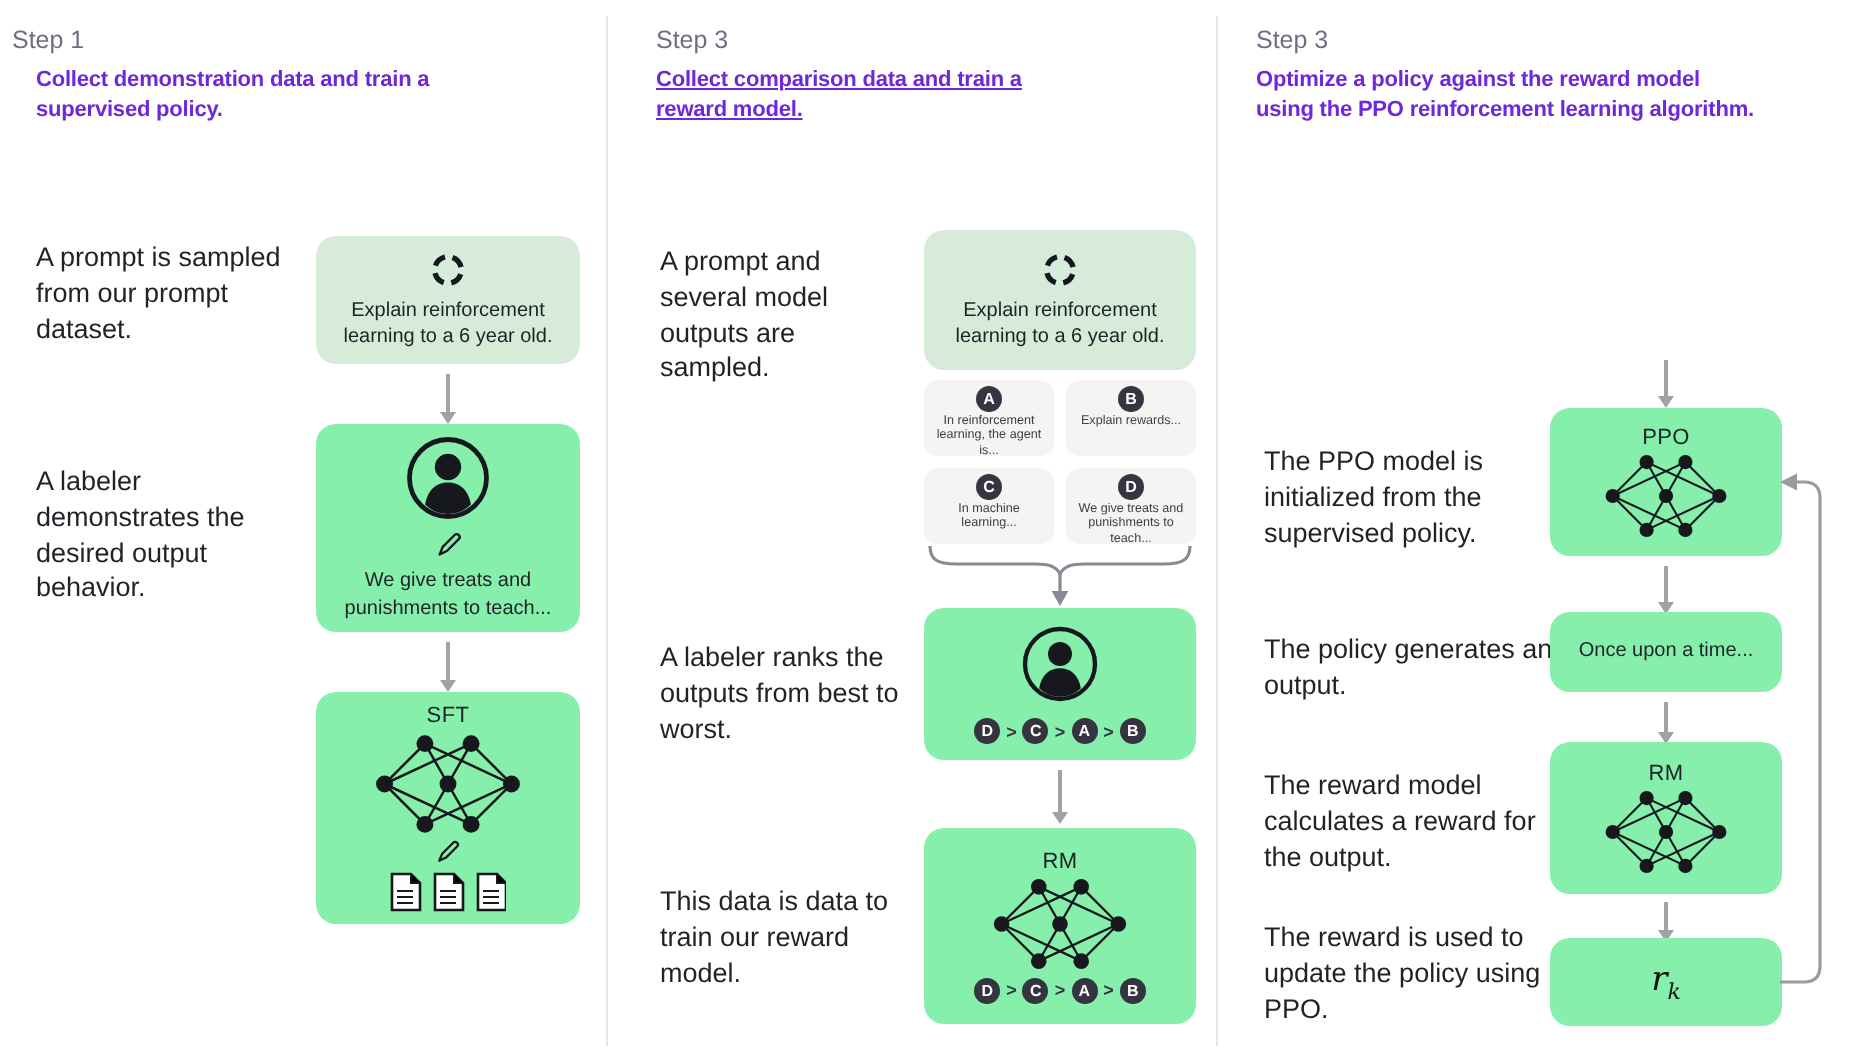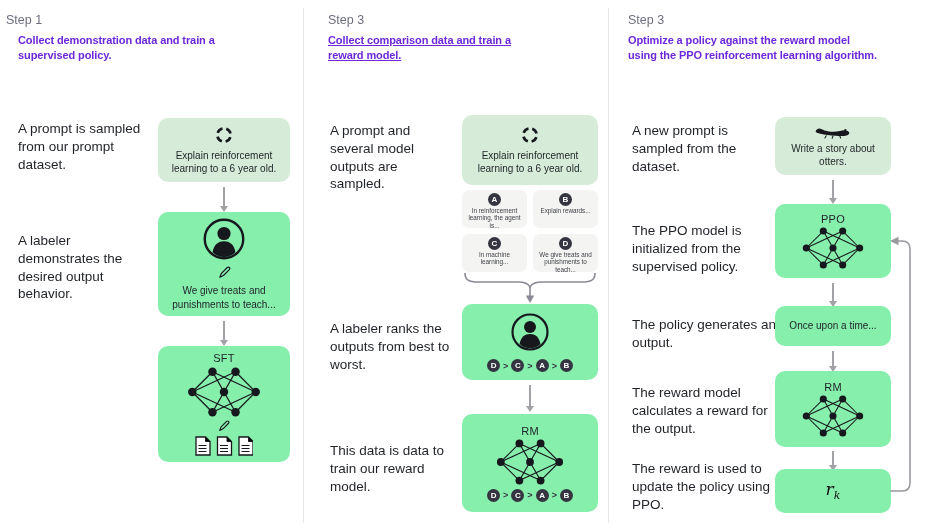--- a/index.html
+++ b/index.html
@@ -215,34 +215,25 @@
       <span class="rank-sep">&gt;</span>
       <span class="badge">A</span>
       <span class="rank-sep">&gt;</span>
       <span class="badge">B</span>
     </div>
   </div>
 
   <div class="step-label" style="left:628px; top:13px;">Step 3</div>
   <div class="step-title" style="left:628px; top:33px; width:252px;">Optimize a policy against the reward model using the PPO reinforcement learning algorithm.</div>
 
-  <div class="caption" style="left:632px; top:122px; width:128px;">A new prompt is sampled from the dataset.</div>
   <div class="caption" style="left:632px; top:222px; width:142px;">The PPO model is initialized from the supervised policy.</div>
   <div class="caption" style="left:632px; top:316px; width:145px;">The policy generates an output.</div>
   <div class="caption" style="left:632px; top:384px; width:145px;">The reward model calculates a reward for the output.</div>
   <div class="caption" style="left:632px; top:460px; width:140px;">The reward is used to update the policy using PPO.</div>
 
-  <div class="box green" style="left:775px; top:117px; width:116px; height:58px;">
-    <svg class="icon" width="36" height="15" viewBox="0 0 64 26">
-      <path d="M1 13 C5 4 11 9 17 11 C27 14 36 14 44 12 C49 11 54 10 58 12 C62 13.8 62 18 57.5 19.5 C51 21.8 44 21 37 20.6 C27 20 17 19.5 9.5 17.2 C4.5 15.8 2 15 1 13 Z" fill="#16181d"></path>
-      <circle cx="54" cy="10.5" r="2" fill="#16181d"></circle>
-      <path d="M20 20.5 l-2.5 4 M32 21 l-1.5 4 M44 20.5 l1.5 4" stroke="#16181d" stroke-width="1.8" stroke-linecap="round"></path>
-    </svg>
-    <div class="box-text" style="margin-top:3px;">Write a story about otters.</div>
-  </div>
 
   <div class="arrow-v" style="left:832px; top:180px; height:18px;"></div>
 
   <div class="box gray" style="left:775px; top:204px; width:116px; height:74px;">
     <div class="box-label">PPO</div>
     <svg class="icon" style="margin-top:2px;" width="62" height="42" viewBox="0 0 76 52">
       <g stroke="#16181d" stroke-width="1.3">
         <line x1="26" y1="5" x2="5" y2="26"></line>
           <line x1="26" y1="5" x2="38" y2="26"></line>
           <line x1="26" y1="5" x2="71" y2="26"></line>

